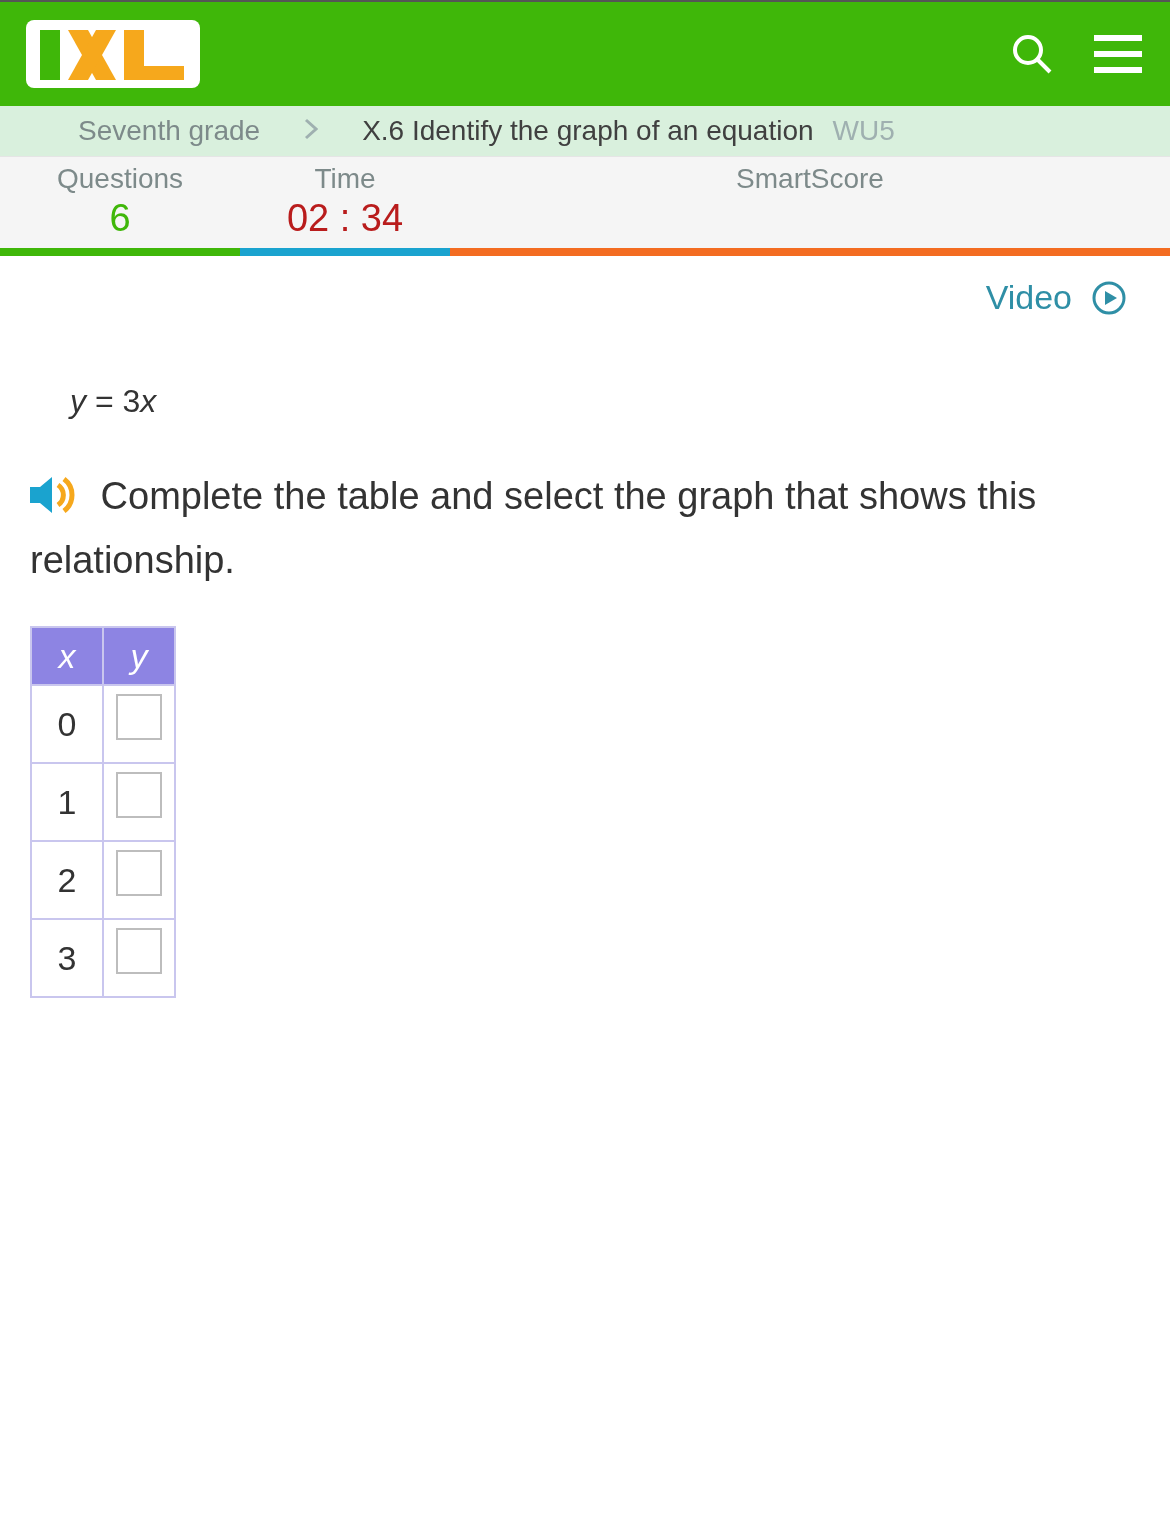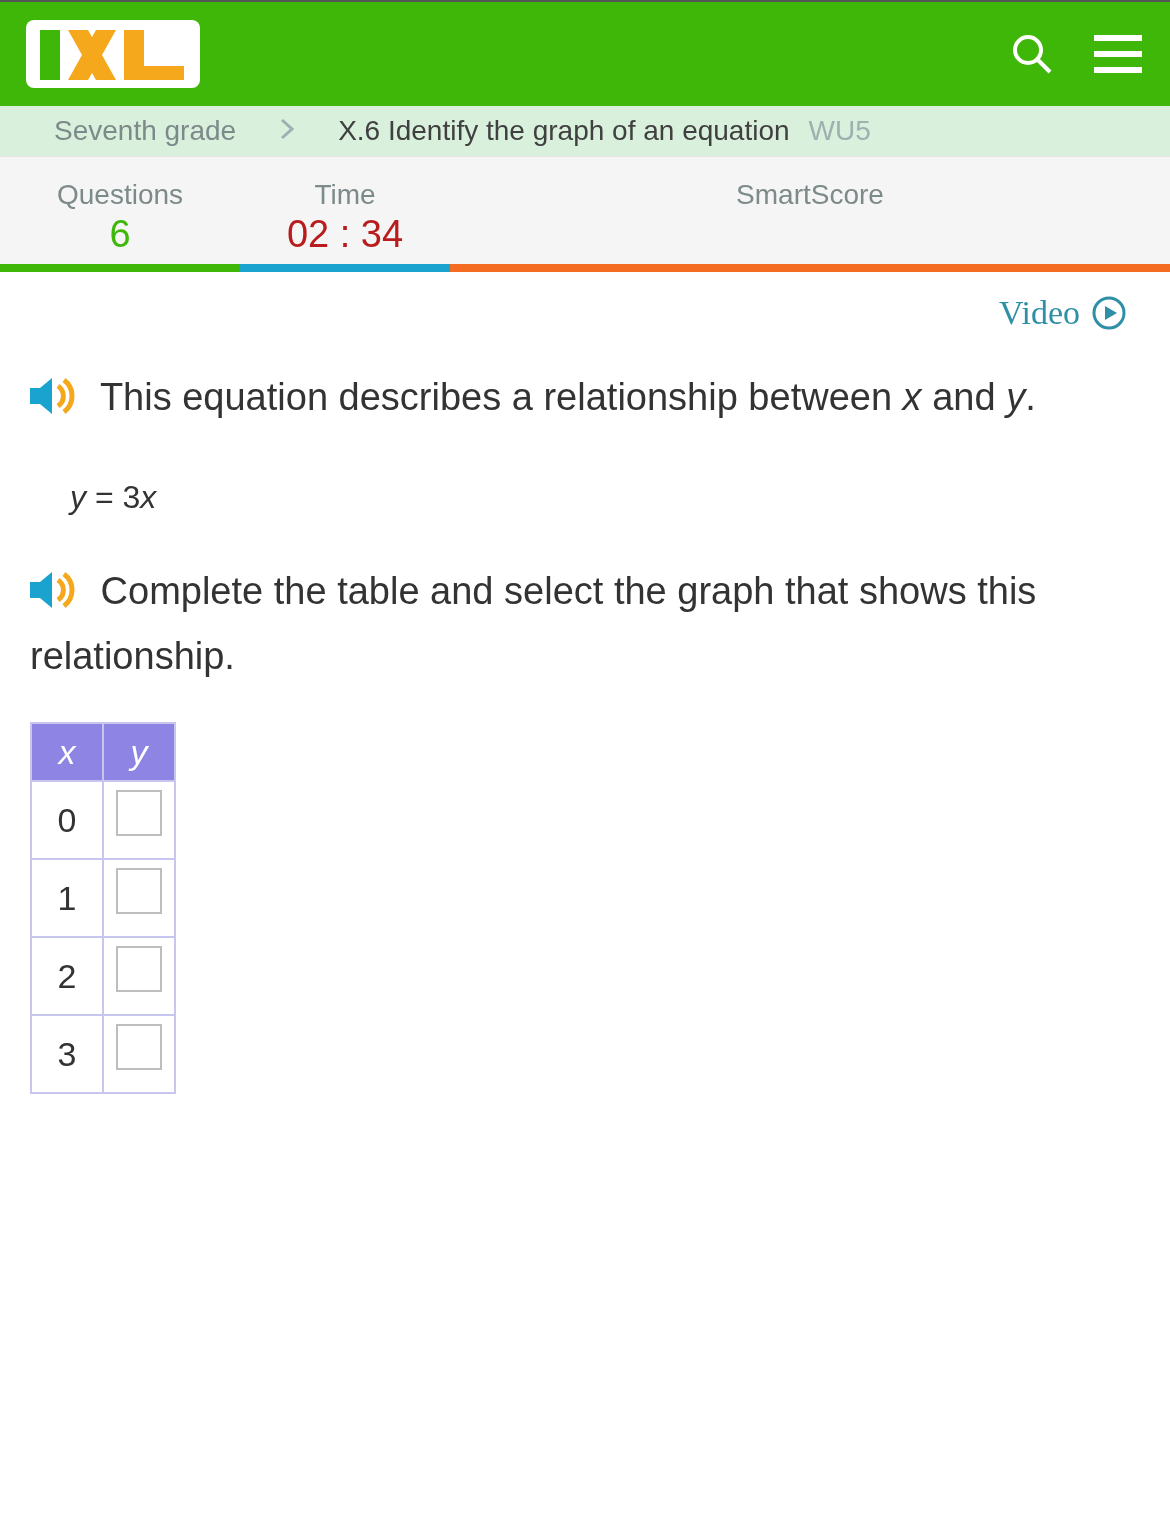--- a/index.html
+++ b/index.html
@@ -31,42 +31,41 @@
   
   .breadcrumb {
     background: #d9f0dd;
     height: 50px;
     display: flex;
     align-items: center;
     padding: 0 30px 0 54px;
     font-size: 28px;
     color: #7d8a8a;
   }
-  .breadcrumb .grade { color: #7d8a8a; margin-right: 44px; }
+  .breadcrumb .grade { color: #7d8a8a; margin-right: 44px; margin-left: 24px; }
   .breadcrumb .chev { color: #9fb0b0; margin-right: 44px; }
   .breadcrumb .skill { color: #404040; }
   .breadcrumb .code { color: #9fb0b0; margin-left: 19px; }
 
   
   .stats {
     display: flex;
     background: #f5f5f5;
     border-top: 1px solid #e5e5e5;
   }
   .stat {
     text-align: center;
     padding: 6px 0 8px 0;
     position: relative;
   }
   .stat h6 {
     font-weight: normal;
     font-size: 28px;
     color: #7d8a8a;
     margin-bottom: 2px;
-    margin-top: 16px;
   }
   .stat .val {
     font-size: 38px;
     font-weight: 500;
   }
   .stat.questions { width: 240px; border-bottom: 8px solid #3fb709; }
   .stat.questions .val { color: #3fb709; }
   .stat.time { width: 210px; border-bottom: 8px solid #1aa3cf; }
   .stat.time .val { color: #b91c1c; }
   .stat.score { flex: 1; border-bottom: 8px solid #f36c21; }
@@ -75,23 +74,22 @@
   
   .video-row {
     text-align: right;
     padding: 22px 44px 0 0;
   }
   .video-link {
     color: #2f8fa6;
     font-size: 34px;
     display: inline-flex;
     align-items: center;
-    gap: 12px;
+    gap: 20px;
     cursor: pointer;
-    font-family: Liberation Serif, serif;
   }
   .video-link svg { display: block; }
 
   
   .content { padding: 20px 30px 30px 30px; font-size: 38px; line-height: 1.55; }
   .para { margin-top: 16px; }
   .para .audio-icon { display:inline-block; vertical-align: -6px; margin-right: 14px; cursor:pointer; }
   .equation { font-style: italic; font-size: 32px; margin: 40px 0 40px 40px; }
   .equation .eq-non-italic { font-style: normal; }
   .ital { font-style: italic; }
@@ -186,30 +184,20 @@
     <span>Video</span>
     <svg width="34" height="34" viewBox="0 0 34 34">
       <circle cx="17" cy="17" r="15" fill="none" stroke="#2f8fa6" stroke-width="3"></circle>
       <polygon points="13,10 25,17 13,24" fill="#2f8fa6"></polygon>
     </svg>
   </span>
 </div>
 
 <div class="content">
 
-  <p class="para">
-    <span class="audio-icon">
-      <svg width="46" height="40" viewBox="0 0 46 40">
-        <polygon points="0,12 10,12 22,2 22,38 10,28 0,28" fill="#1aa3cf"></polygon>
-        <path d="M28 10 A12 12 0 0 1 28 30" fill="none" stroke="#f6a81c" stroke-width="5"></path>
-        <path d="M34 4 A20 20 0 0 1 34 36" fill="none" stroke="#f6a81c" stroke-width="5"></path>
-      </svg>
-    </span>
-    <span>This equation describes a relationship between </span><span class="ital">x</span><span> and </span><span class="ital">y</span><span>.</span>
-  </p>
 
   <div class="equation">
     <span>y</span><span class="eq-non-italic"> = </span><span class="eq-non-italic">3</span><span>x</span>
   </div>
 
   <p class="para">
     <span class="audio-icon">
       <svg width="46" height="40" viewBox="0 0 46 40">
         <polygon points="0,12 10,12 22,2 22,38 10,28 0,28" fill="#1aa3cf"></polygon>
         <path d="M28 10 A12 12 0 0 1 28 30" fill="none" stroke="#f6a81c" stroke-width="5"></path>

